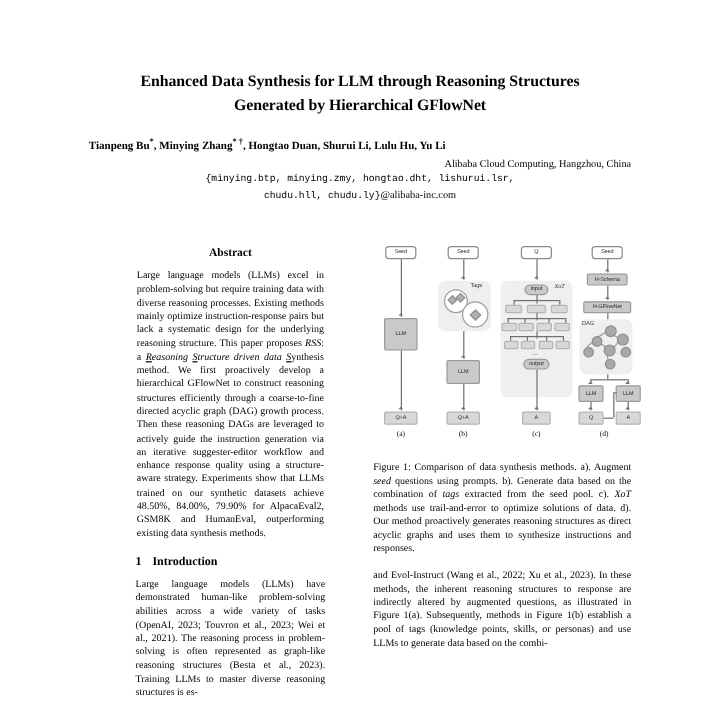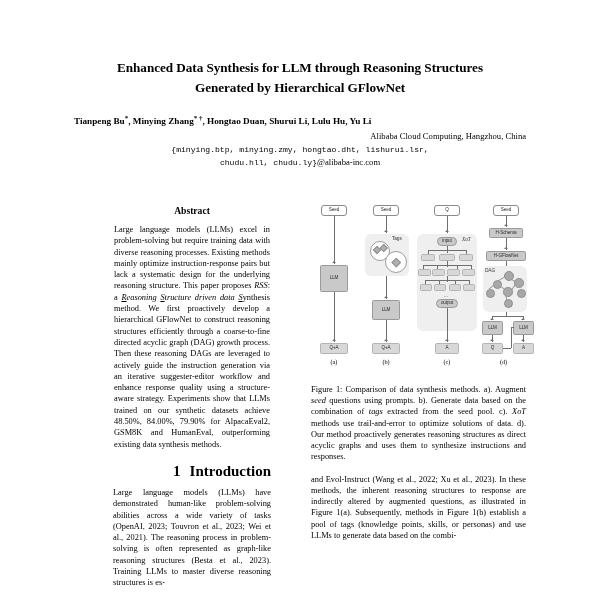--- a/index.html
+++ b/index.html
@@ -68,23 +68,23 @@
     margin-left: 39px;
   }
   .col { width: 215px; }
   .sec-head {
     font-size: 9.6px;
     font-weight: bold;
     text-align: center;
     margin: 0 0 8px 0;
   }
   .sec-head-left {
-    font-size: 15px;
+    font-size: 10px;
     font-weight: bold;
-    text-align: right;
+    text-align: left;
     margin: 13px 0 7px 0;
   }
   .sec-head-left .num { margin-right: 9px; }
   p.body {
     margin: 0;
     font-size: 8.35px;
     line-height: 1.355;
     text-align: justify;
     text-justify: inter-word;
     hyphens: manual;

